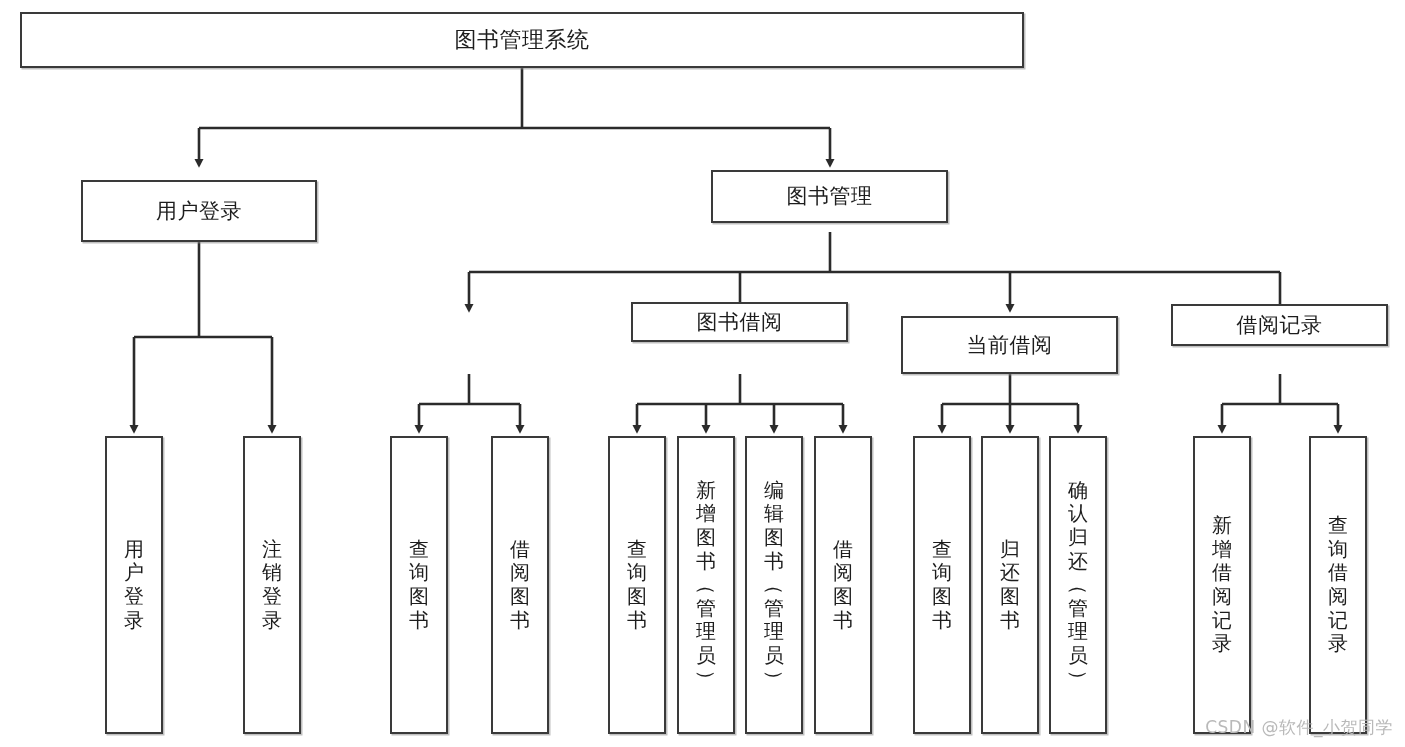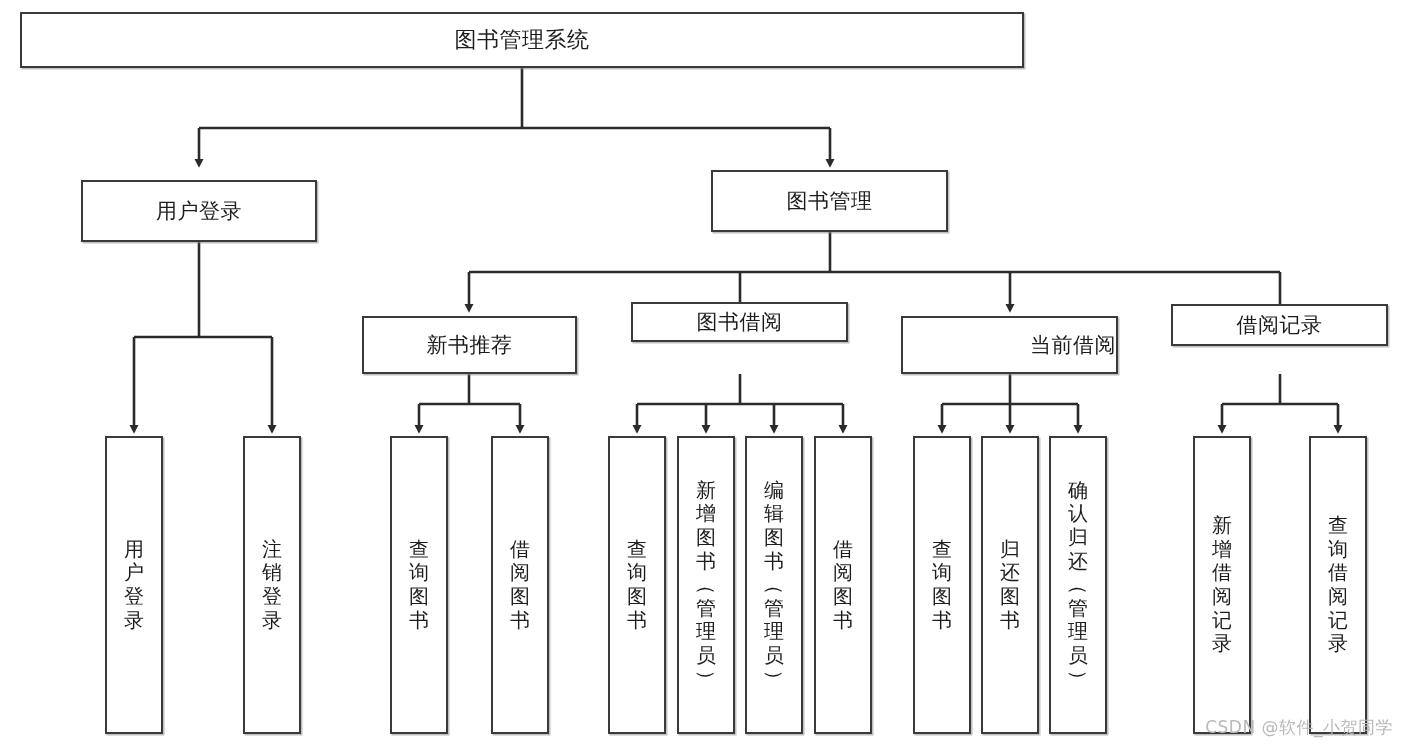--- a/index.html
+++ b/index.html
@@ -138,31 +138,28 @@
     </g>
   </svg>
 
   <div class="node h root" style="left:20px; top:12px; width:1004px; height:56px;">
     <span class="lbl">图书管理系统</span>
   </div>
 
   <div class="node h" style="left:81px; top:180px; width:236px; height:62px;">
     <span class="lbl">用户登录</span>
   </div>
-  <div class="node h" style="left:711px; top:170px; width:237px; height:62px;">
+  <div class="node h" style="left:711px; top:170px; width:237px; height:53px;">
     <span class="lbl">图书管理</span>
   </div>
 
-  <div class="node h" style="left:362px; top:316px; width:215px; height:58px;">
-    <span class="lbl">新书推荐</span>
-  </div>
   <div class="node h" style="left:631px; top:302px; width:217px; height:40px;justify-content:center;">
     <span class="lbl">图书借阅</span>
   </div>
-  <div class="node h" style="left:901px; top:316px; width:217px; height:58px;justify-content:flex-end;">
+  <div class="node h" style="left:901px; top:316px; width:217px; height:58px;">
     <span class="lbl">当前借阅</span>
   </div>
   <div class="node h" style="left:1171px; top:304px; width:217px; height:42px;">
     <span class="lbl">借阅记录</span>
   </div>
 
   <div class="node v" style="left:105px; top:436px; width:58px; height:298px;">
     <span class="lbl vtext"><span class="ch">用</span><span class="ch">户</span><span class="ch">登</span><span class="ch">录</span></span>
   </div>
   <div class="node v" style="left:243px; top:436px; width:58px; height:298px;">

